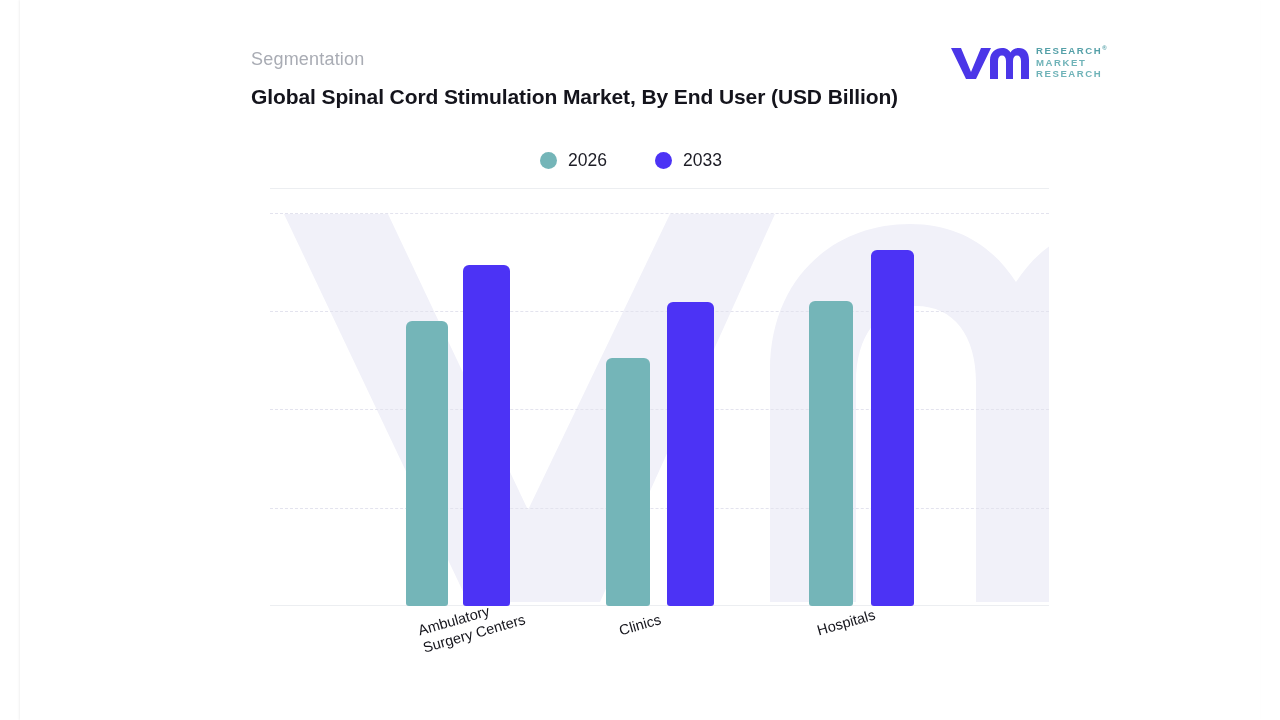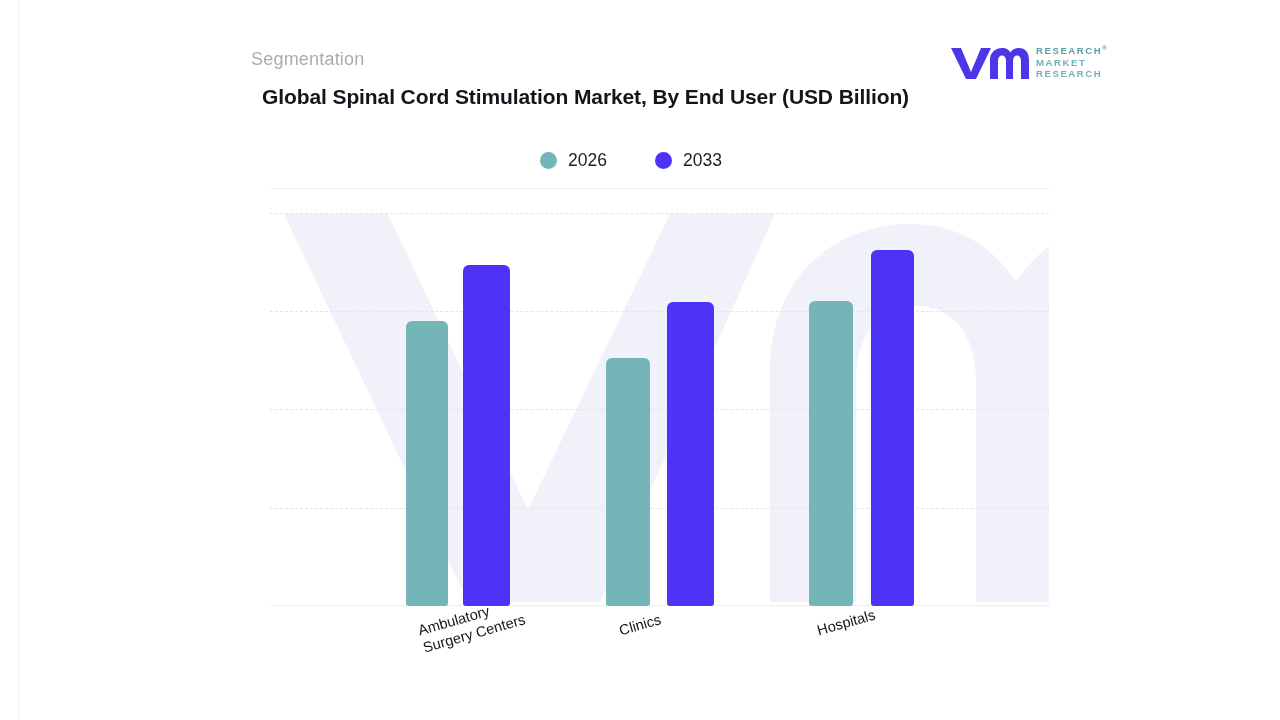--- a/index.html
+++ b/index.html
@@ -39,21 +39,20 @@
   .title {
     position: absolute;
     left: 231px;
     top: 82px;
     width: 660px;
     font-size: 21px;
     font-weight: bold;
     color: #14141c;
     line-height: 29px;
     letter-spacing: -0.1px;
-    margin-left: 11px;
   }
 
   
   .logo {
     position: absolute;
     left: 911px;
     top: 40px;
     width: 142px;
     height: 42px;
   }

